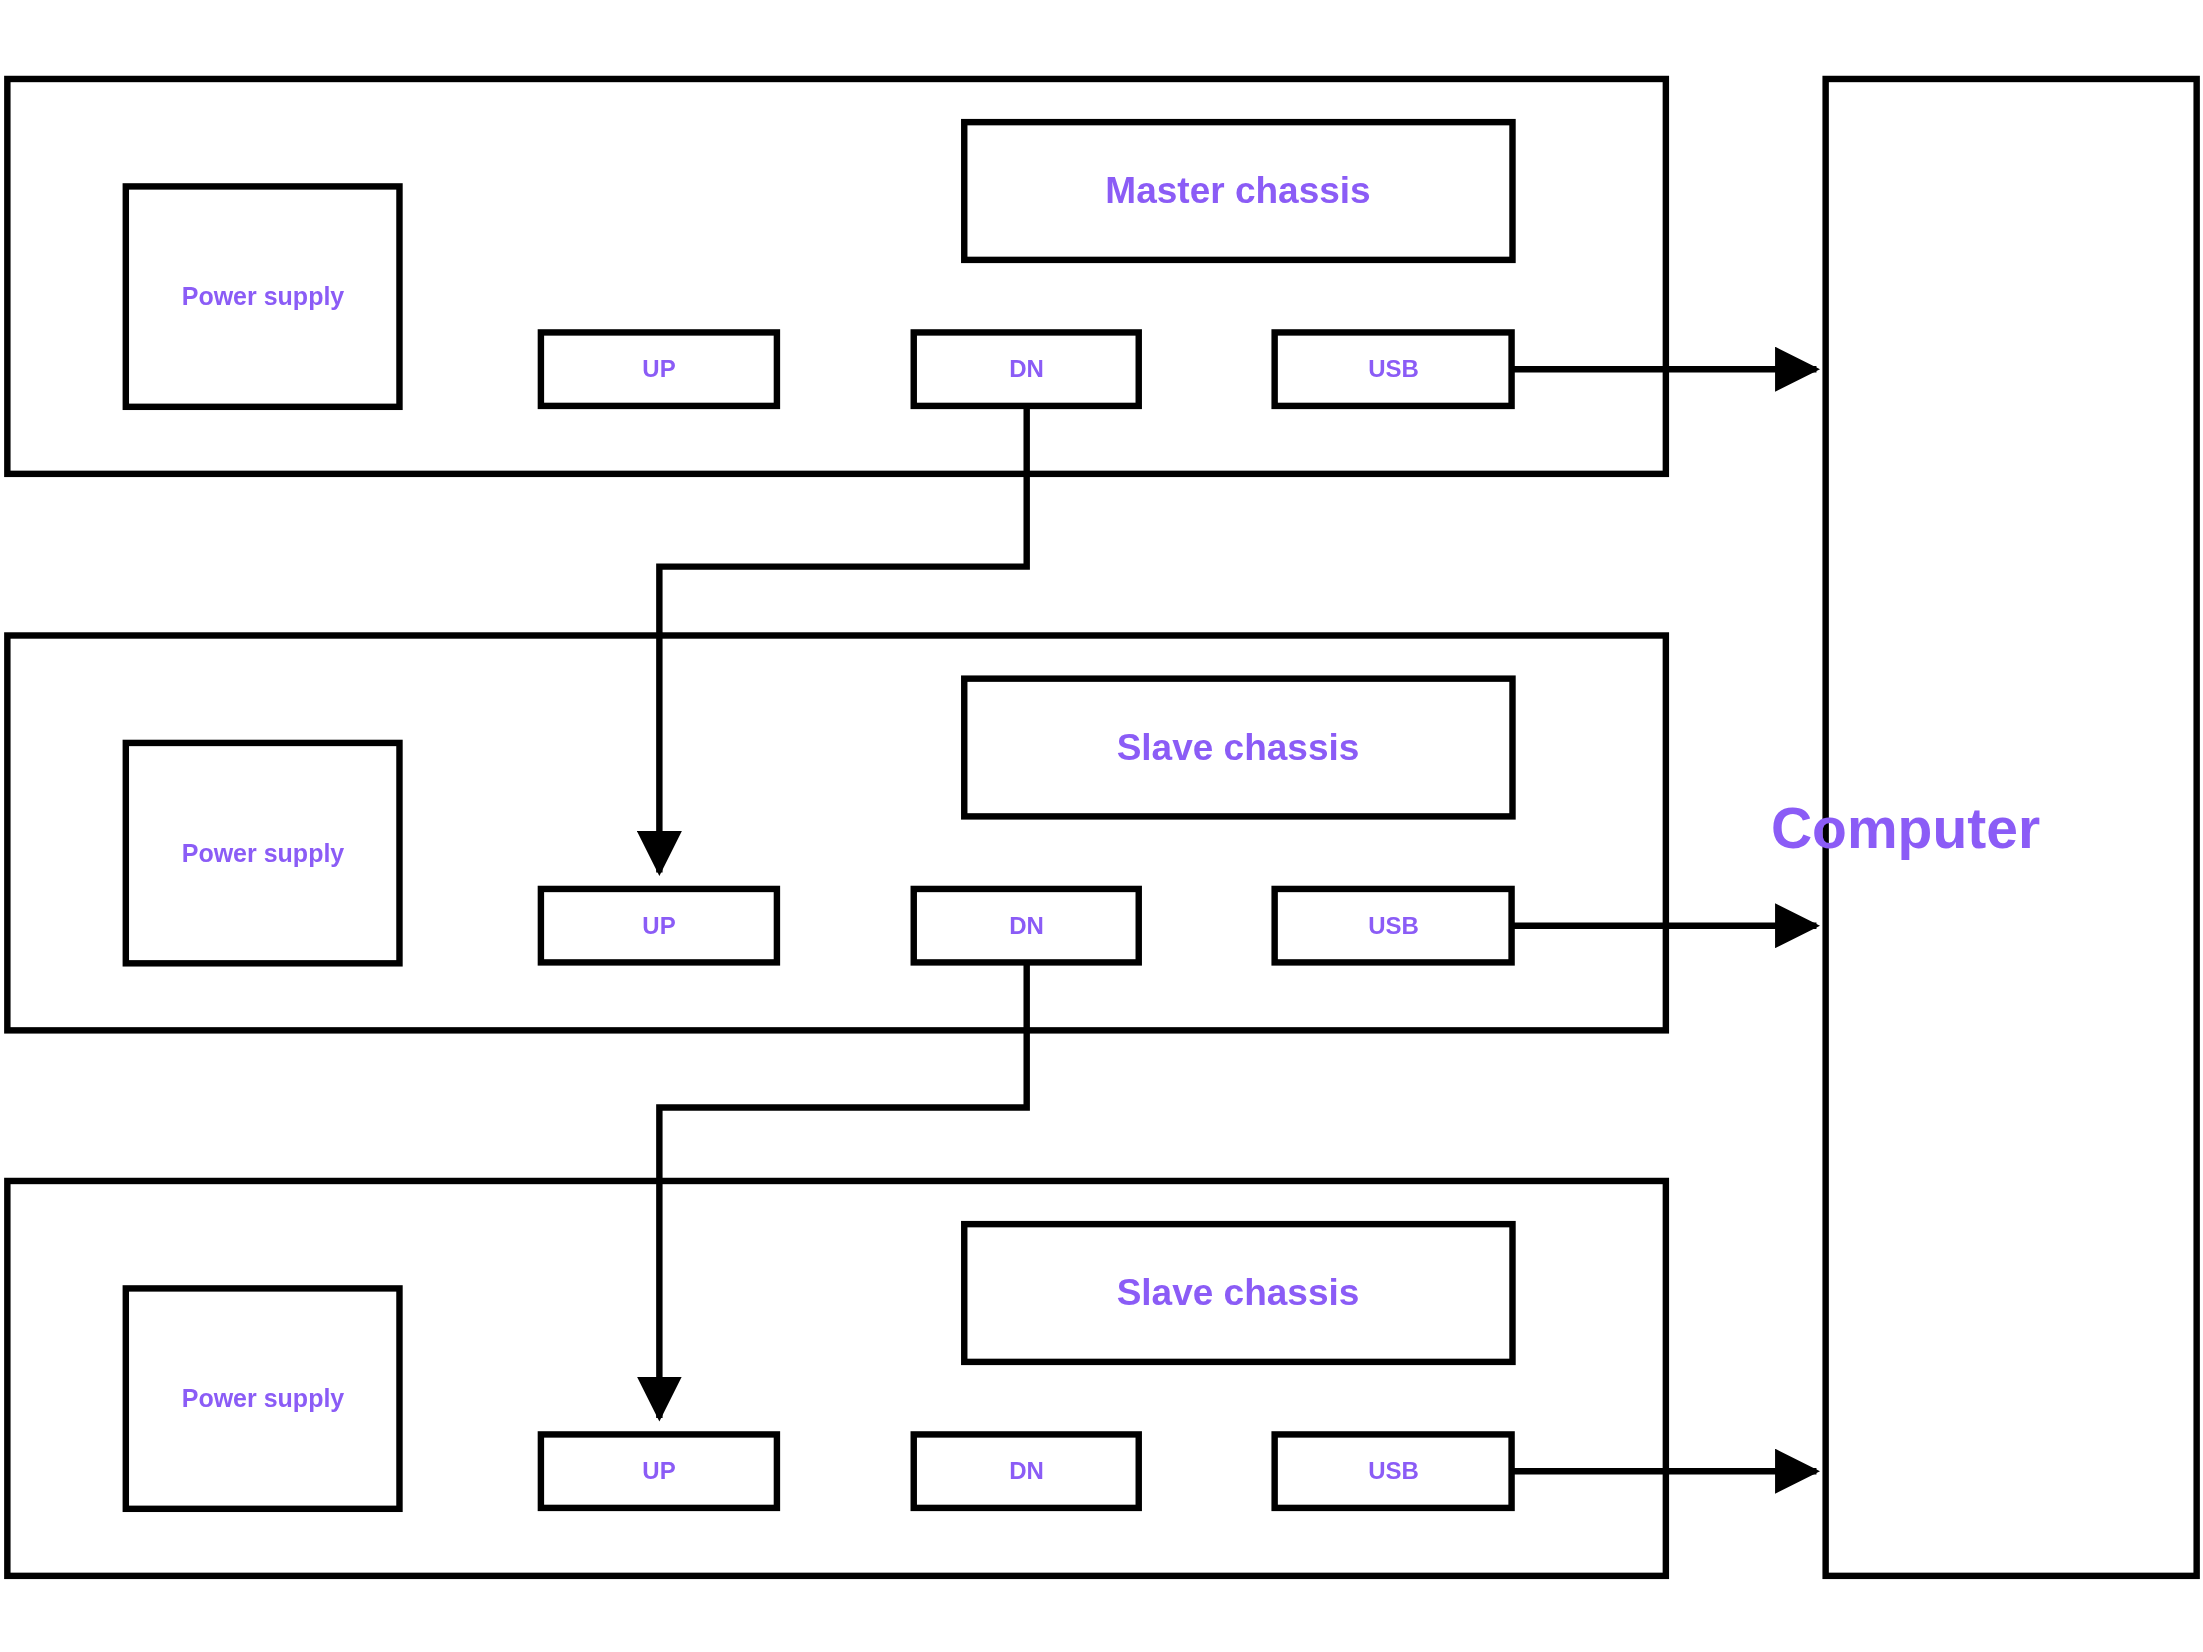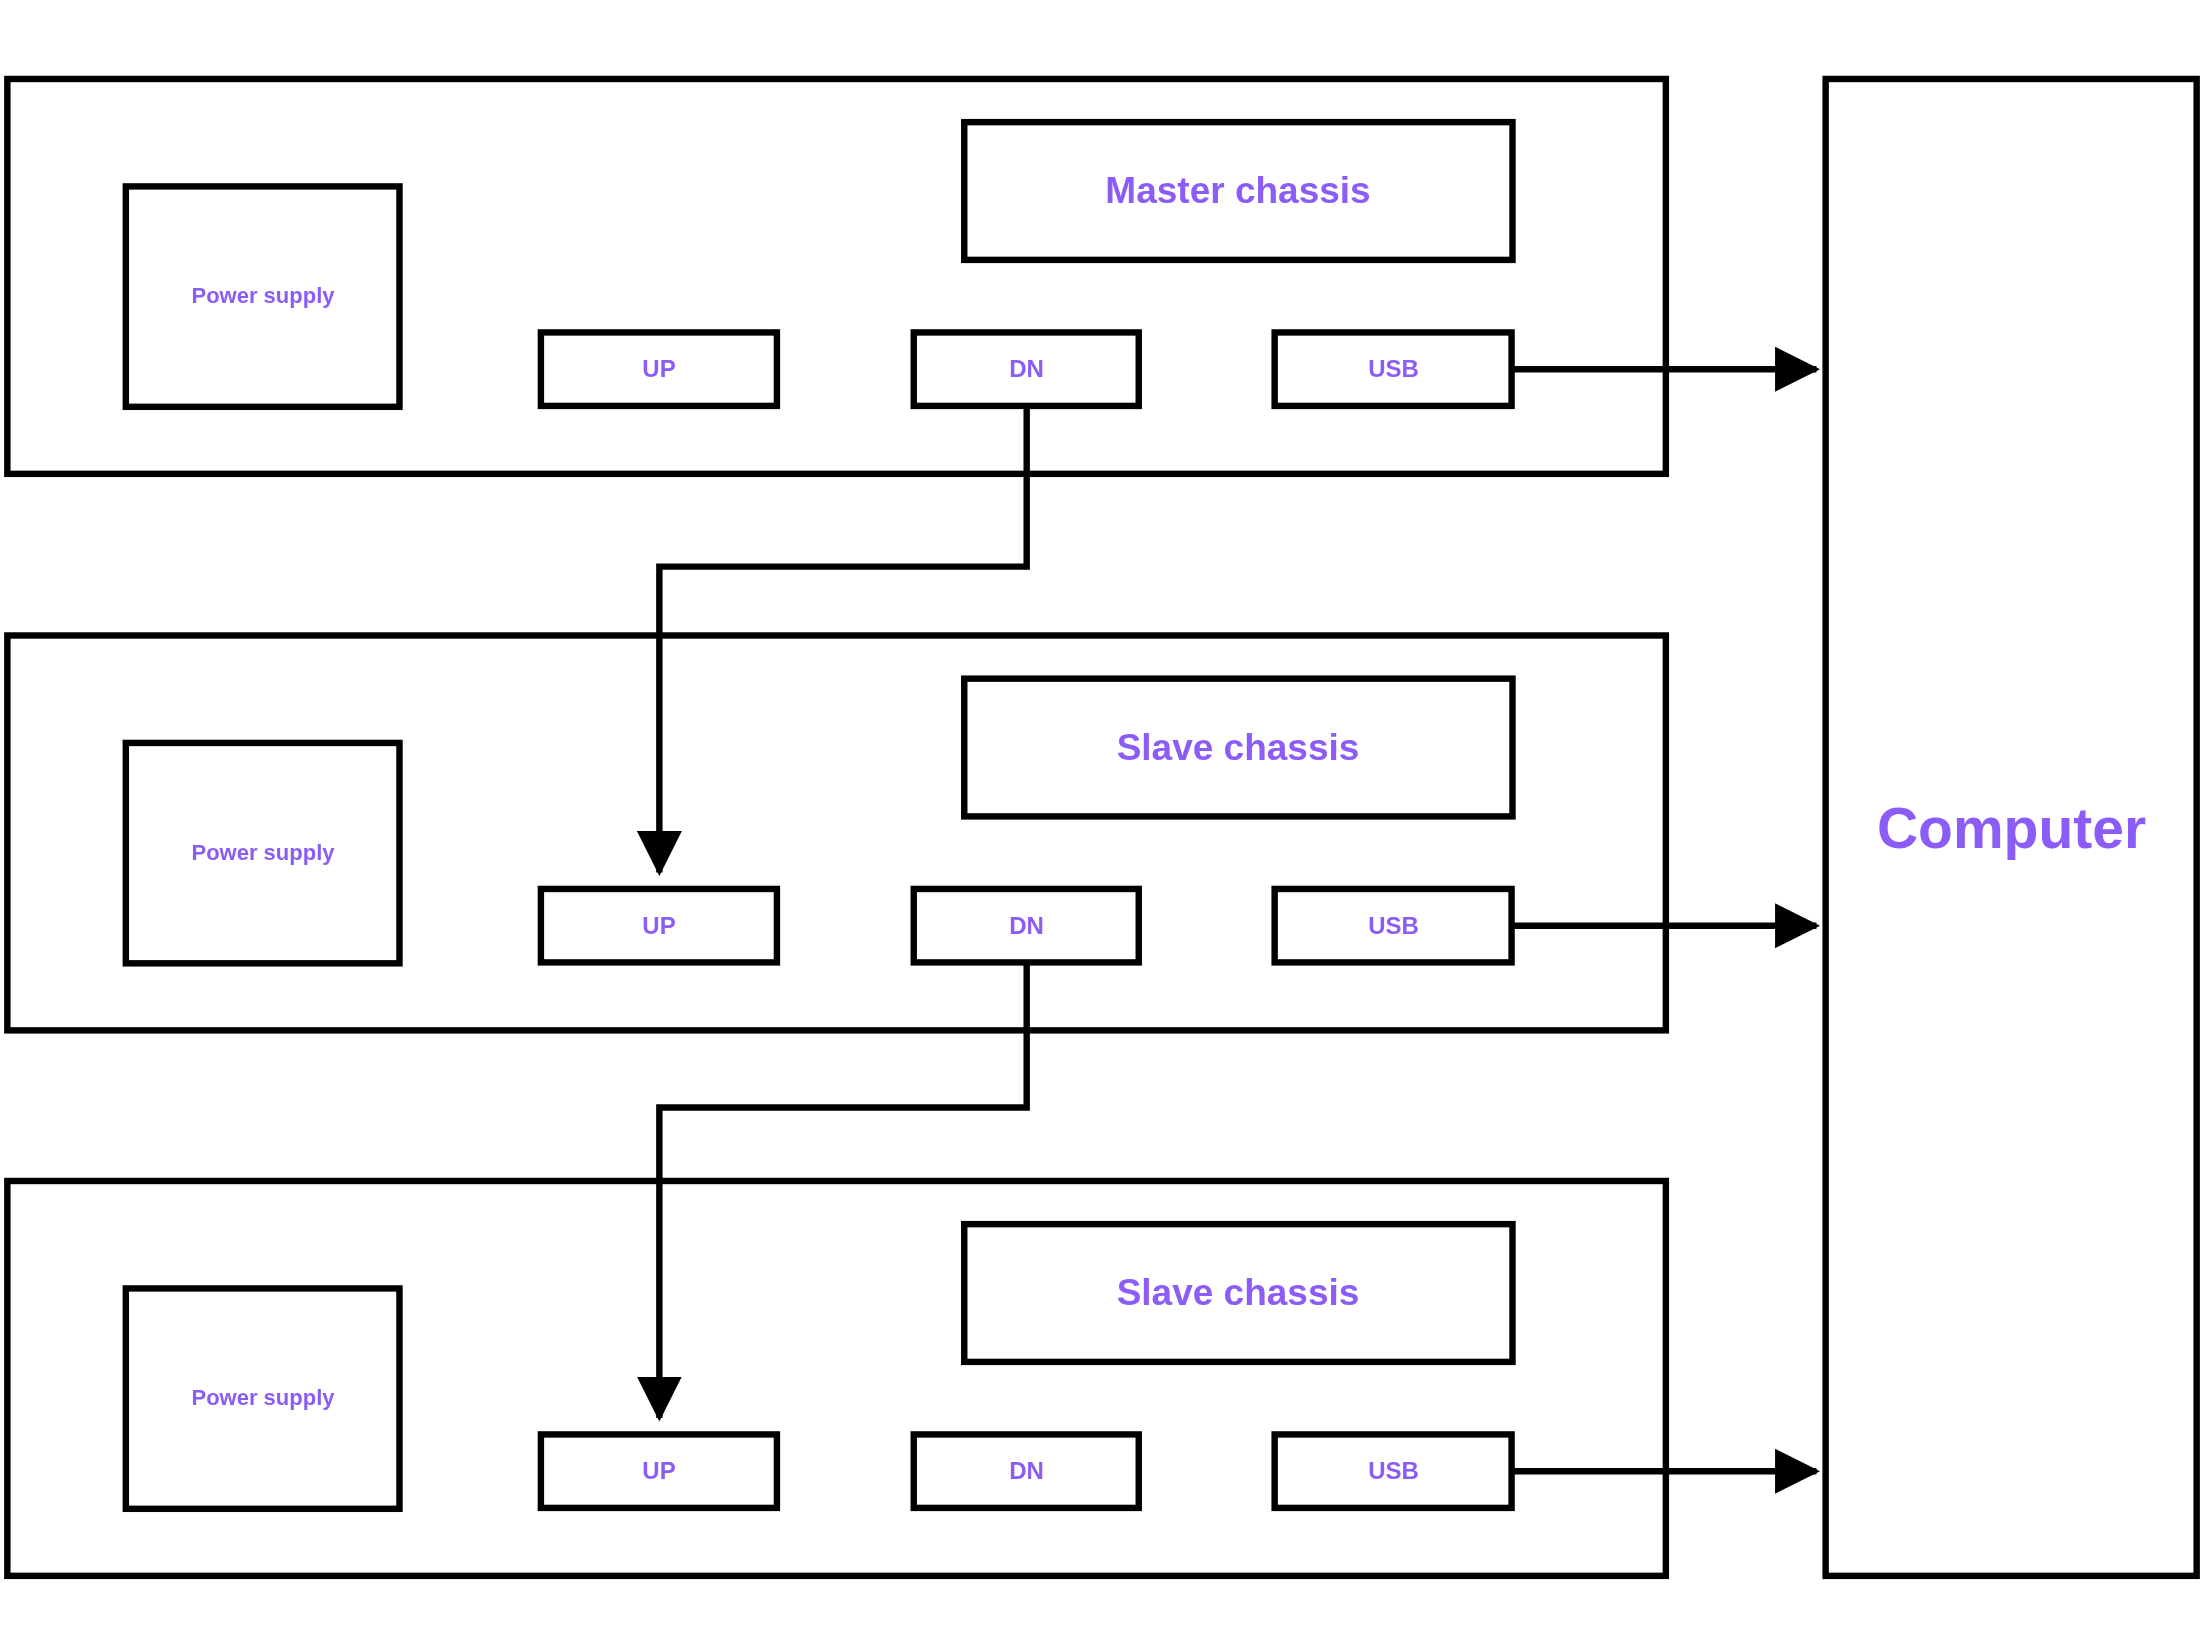--- a/index.html
+++ b/index.html
@@ -13,21 +13,21 @@
     justify-content:center;
     text-align:center;
     color:#8b5cf6;
     font-family:"Liberation Sans", sans-serif;
     font-weight:bold;
     pointer-events:none;
     white-space:nowrap;
   }
   .lbl-chassis{font-size:37px;}
   .lbl-port{font-size:24px;}
-  .lbl-psu{font-size:22px;}
+  .lbl-psu{font-size:25px;}
   .lbl-computer{font-size:57px;}
 </style>
 </head>
 <body>
 
 <div id="stage">
 
   <svg class="layer" viewBox="0 0 2400 1800" xmlns="http://www.w3.org/2000/svg">
     <defs>
       <marker id="arrow" viewBox="0 0 10 10" refX="9.2" refY="5" markerWidth="7" markerHeight="7" orient="auto-start-reverse">
@@ -81,16 +81,16 @@
   <div class="lbl lbl-port" style="left:541px;top:889px;width:236px;height:73px;">UP</div>
   <div class="lbl lbl-port" style="left:914px;top:889px;width:225px;height:73px;">DN</div>
   <div class="lbl lbl-port" style="left:1275px;top:889px;width:237px;height:73px;">USB</div>
 
   <div class="lbl lbl-psu" style="left:126px;top:1288px;width:274px;height:220px;">Power supply</div>
   <div class="lbl lbl-chassis" style="left:964px;top:1224px;width:548px;height:138px;">Slave chassis</div>
   <div class="lbl lbl-port" style="left:541px;top:1434px;width:236px;height:73px;">UP</div>
   <div class="lbl lbl-port" style="left:914px;top:1434px;width:225px;height:73px;">DN</div>
   <div class="lbl lbl-port" style="left:1275px;top:1434px;width:237px;height:73px;">USB</div>
 
-  <div class="lbl lbl-computer" style="left:1826px;top:79px;width:371px;height:1497px;">Computer</div>
+  <div class="lbl lbl-computer" style="left:1720px;top:79px;width:371px;height:1497px;">Computer</div>
 
 </div>
 
 
 </body></html>

